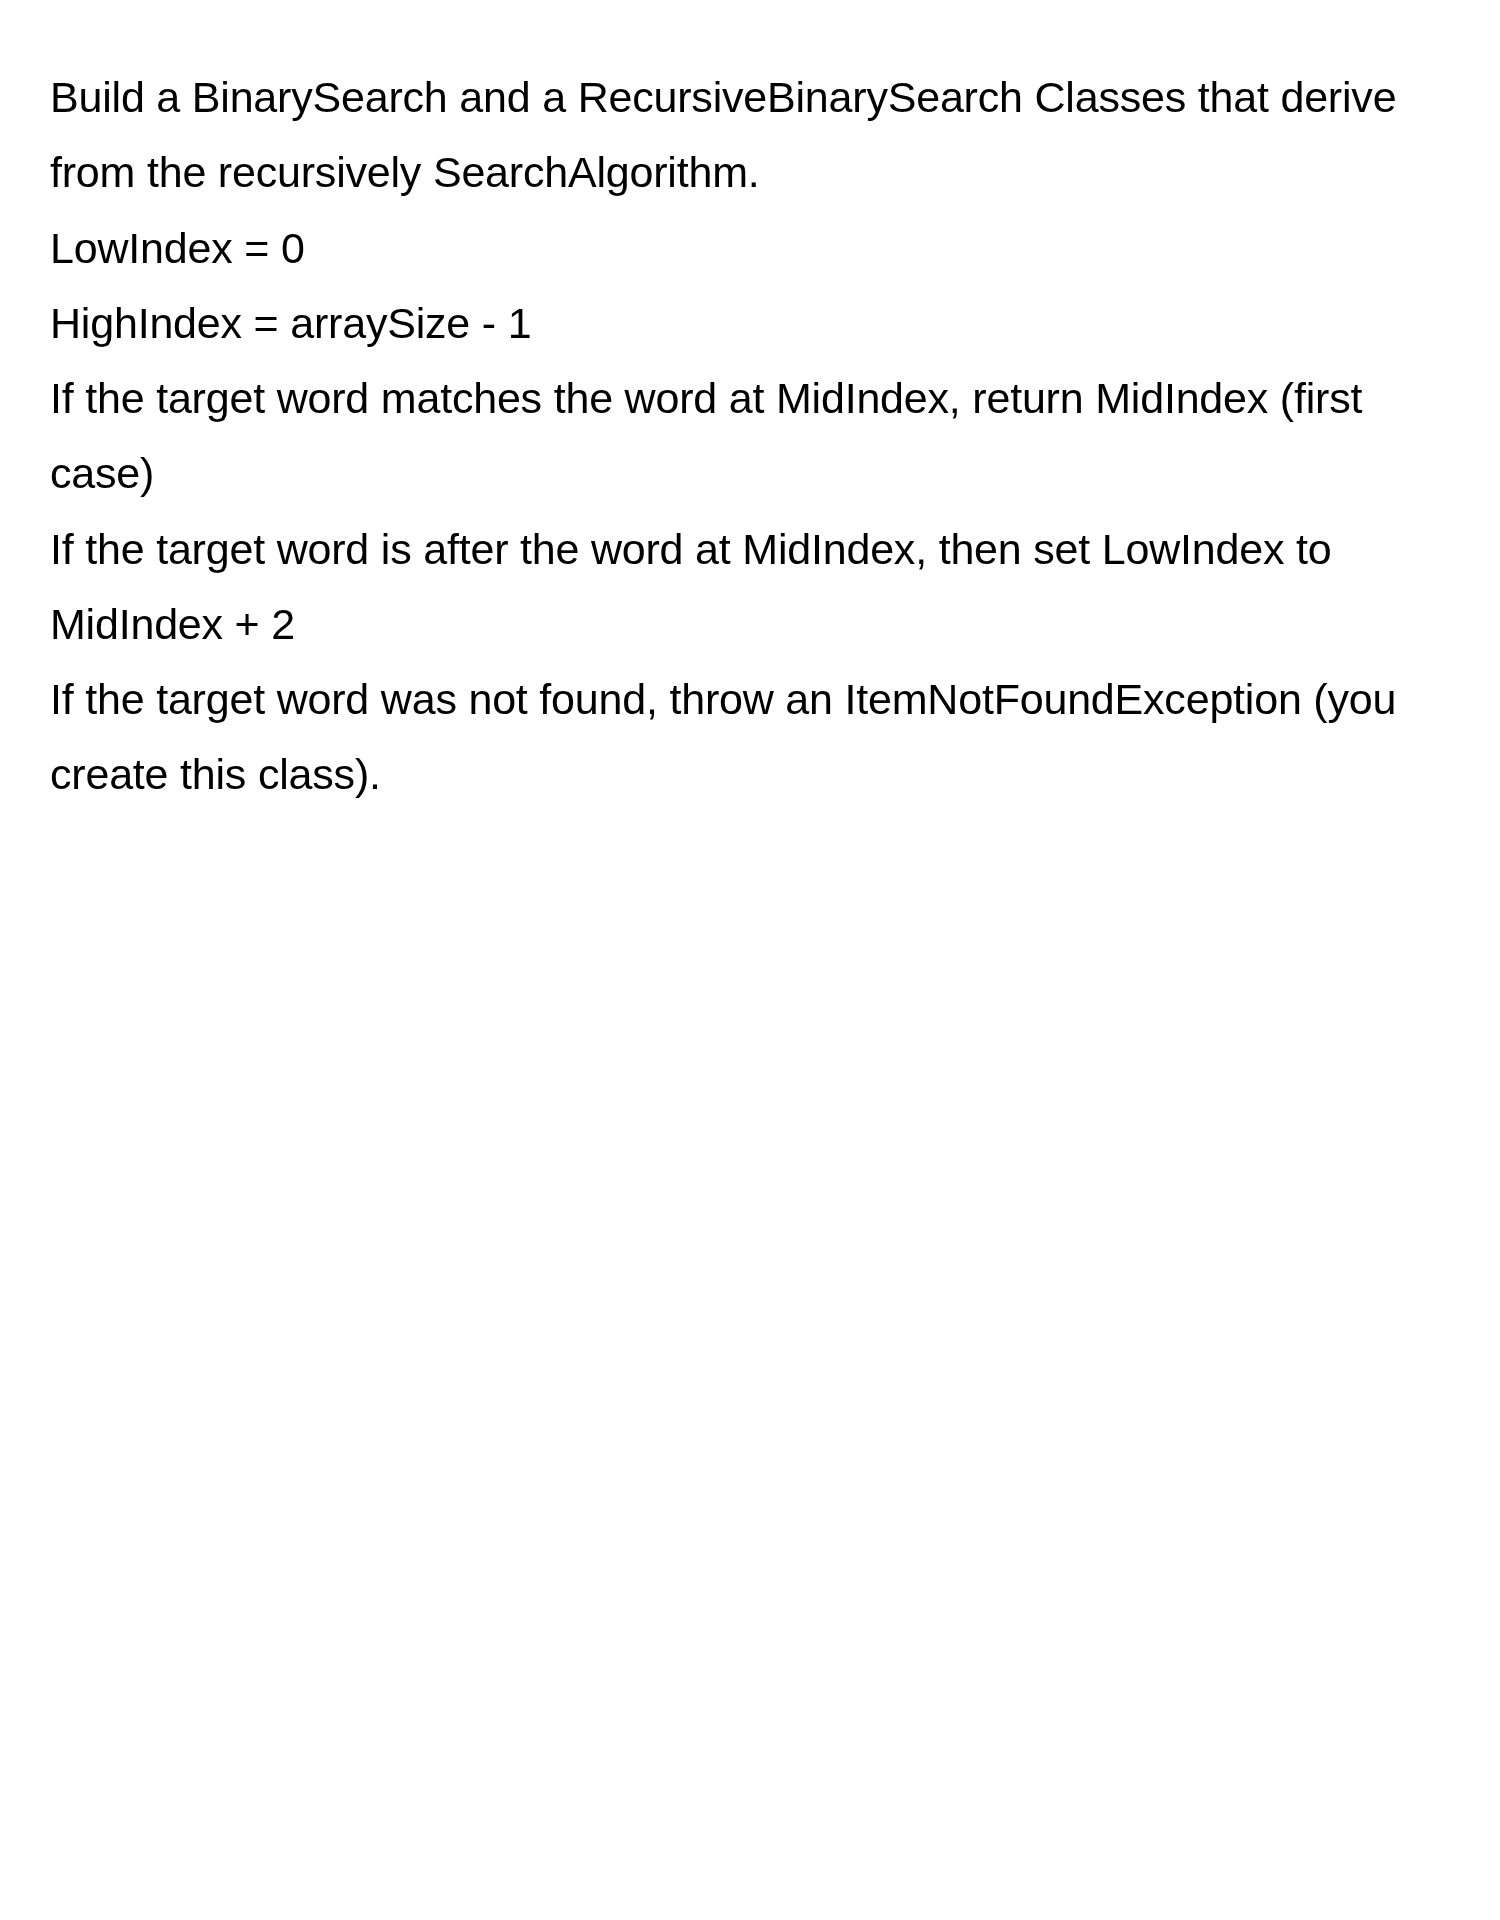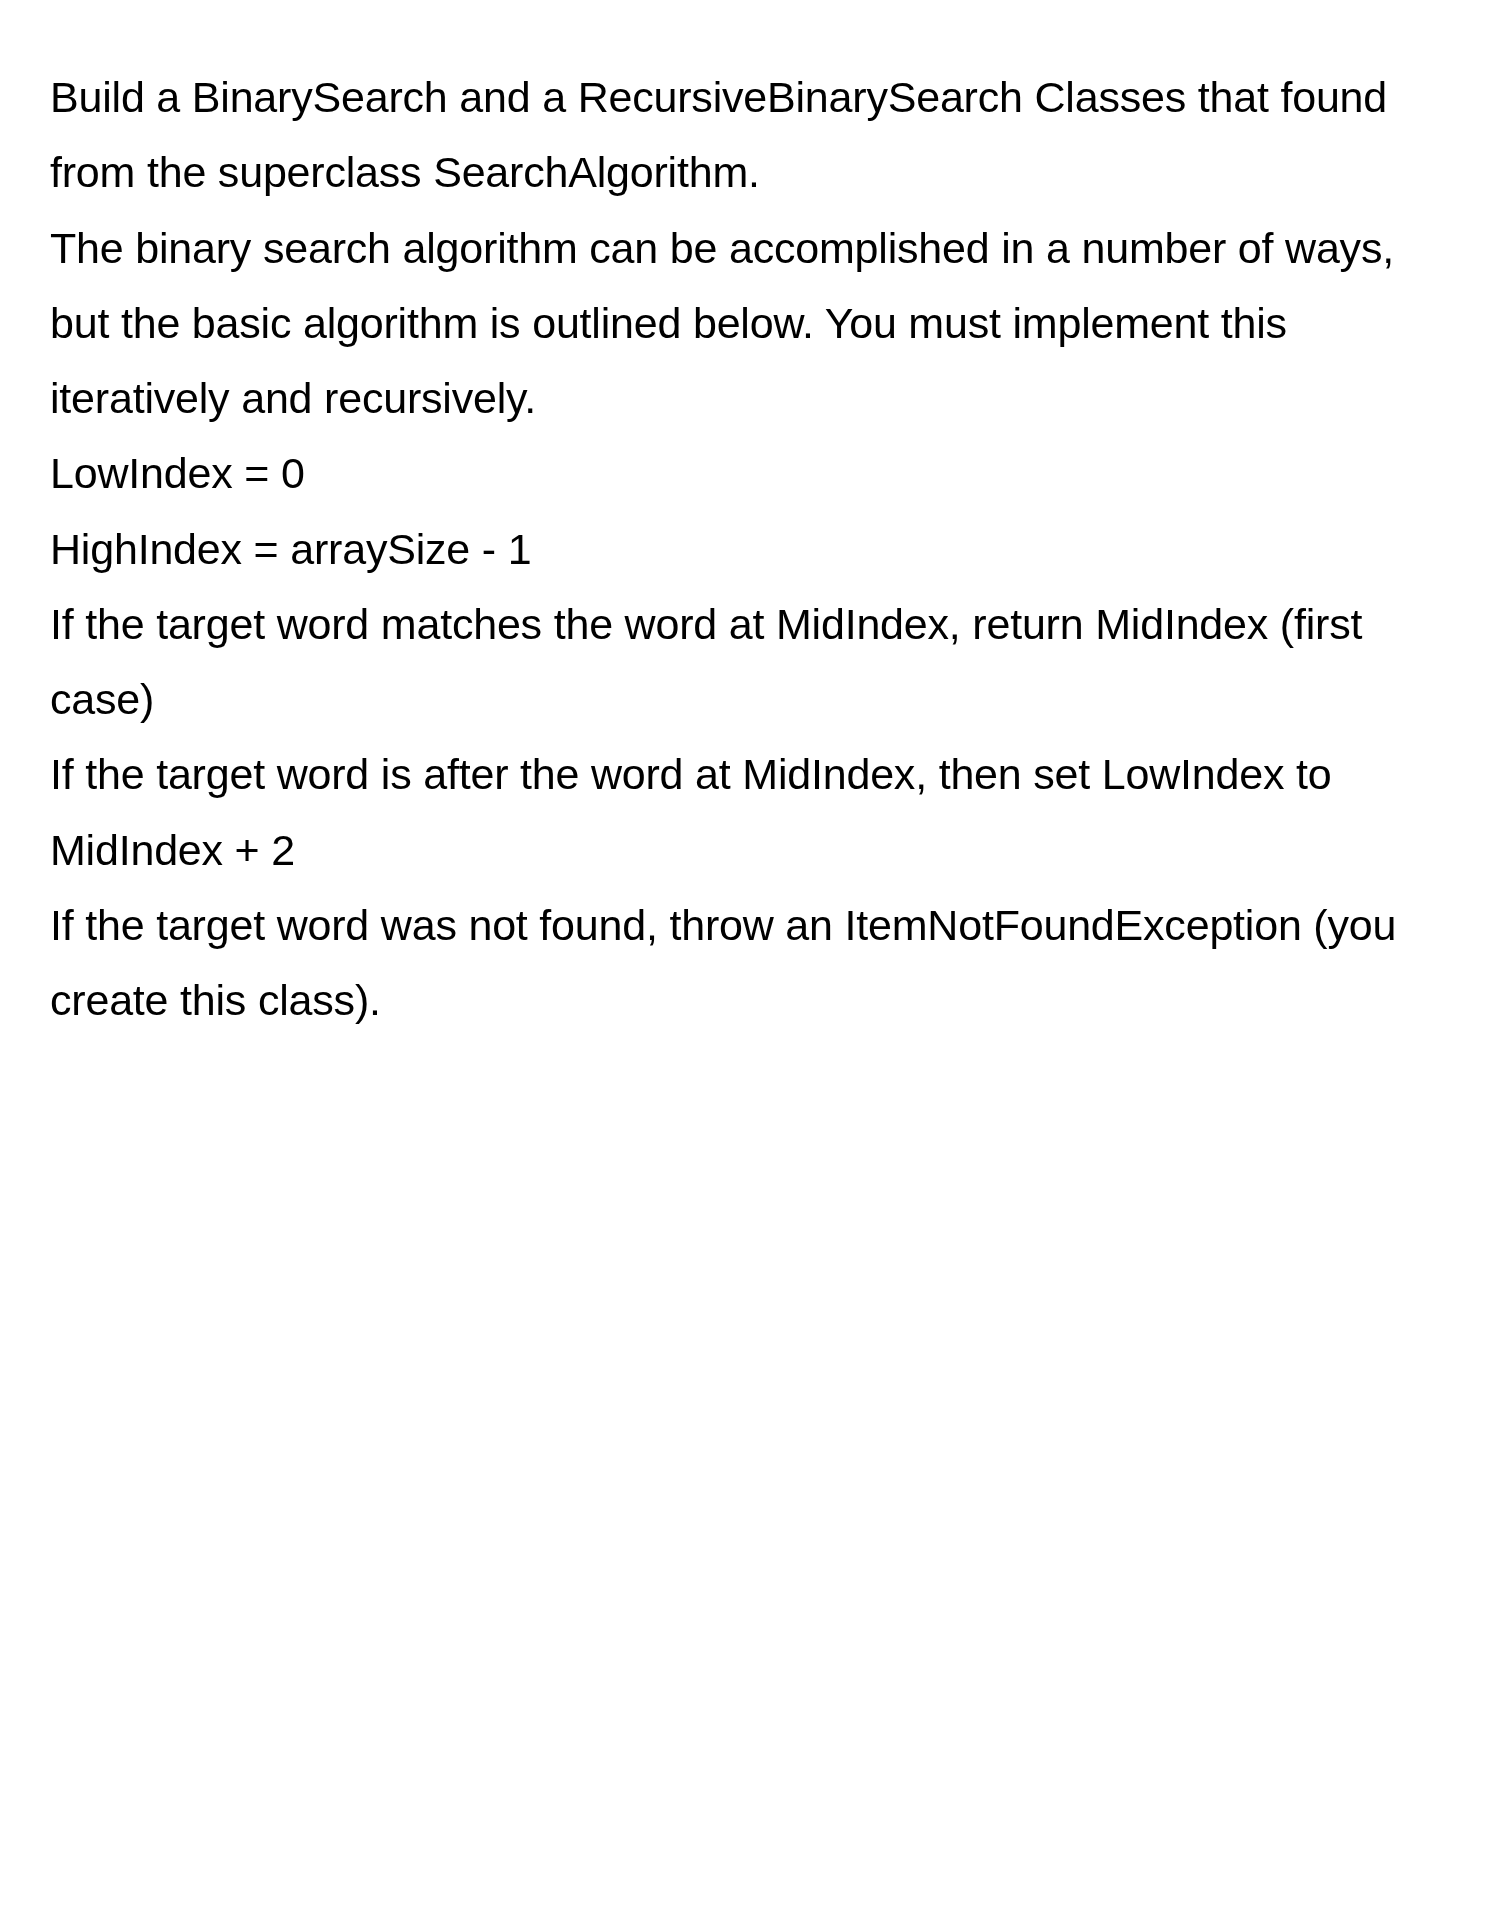--- a/index.html
+++ b/index.html
@@ -21,20 +21,19 @@
       letter-spacing: -0.2px;
     }
     .paragraph {
       margin: 0;
     }
   </style>
 </head>
 <body>
 
 <div class="document">
-  <p class="paragraph">Build a BinarySearch and a RecursiveBinarySearch Classes that found from the superclass SearchAlgorithm.</p>
-  <p class="paragraph">The binary search algorithm can be accomplished in a number of ways, but the basic algorithm is outlined below. You must implement this iteratively and recursively.</p>
+  <p class="paragraph">Build a BinarySearch and a RecursiveBinarySearch Classes that derive from the recursively SearchAlgorithm.</p>
   <p class="paragraph">LowIndex = 0</p>
   <p class="paragraph">HighIndex = arraySize - 1</p>
   <p class="paragraph">If the target word matches the word at MidIndex, return MidIndex (first case)</p>
   <p class="paragraph">If the target word is after the word at MidIndex, then set LowIndex to MidIndex + 2</p>
   <p class="paragraph">If the target word was not found, throw an ItemNotFoundException (you create this class).</p>
 </div>
 
 </body></html>

